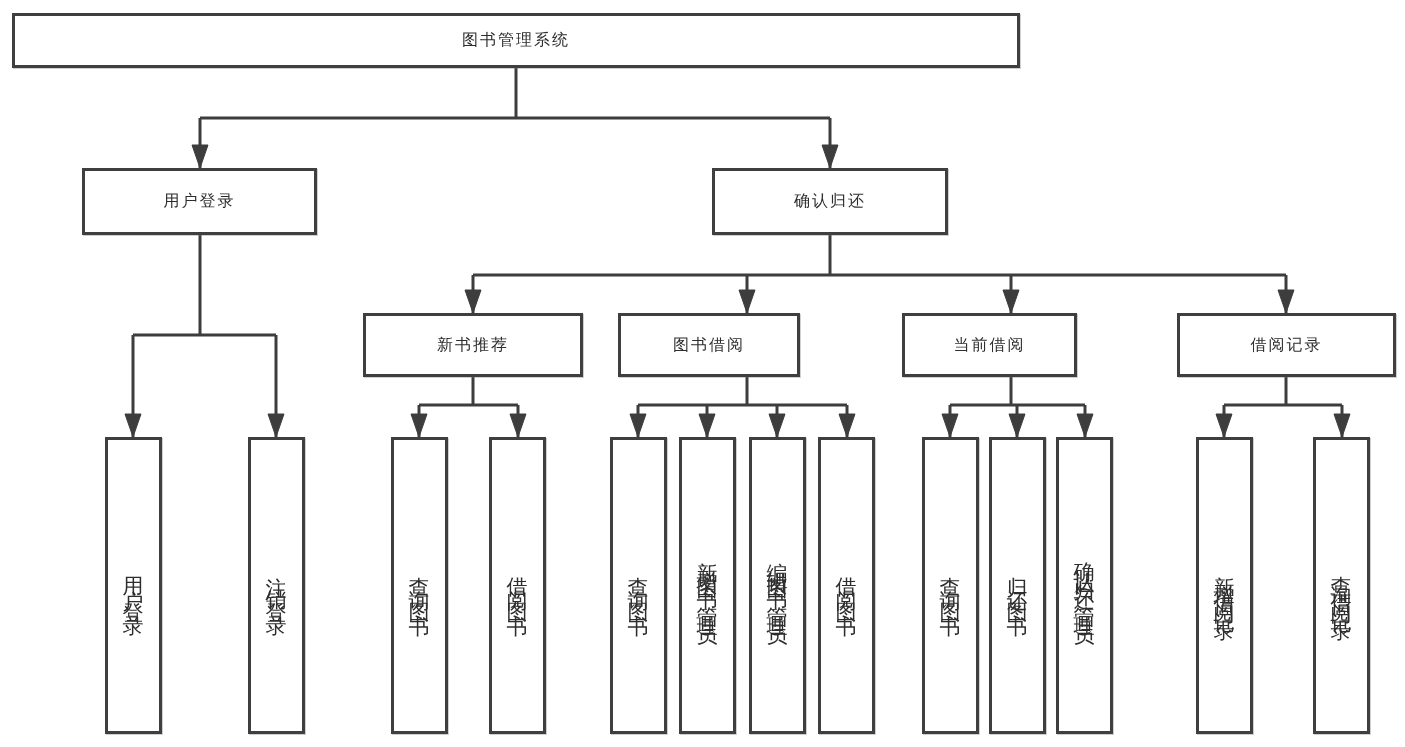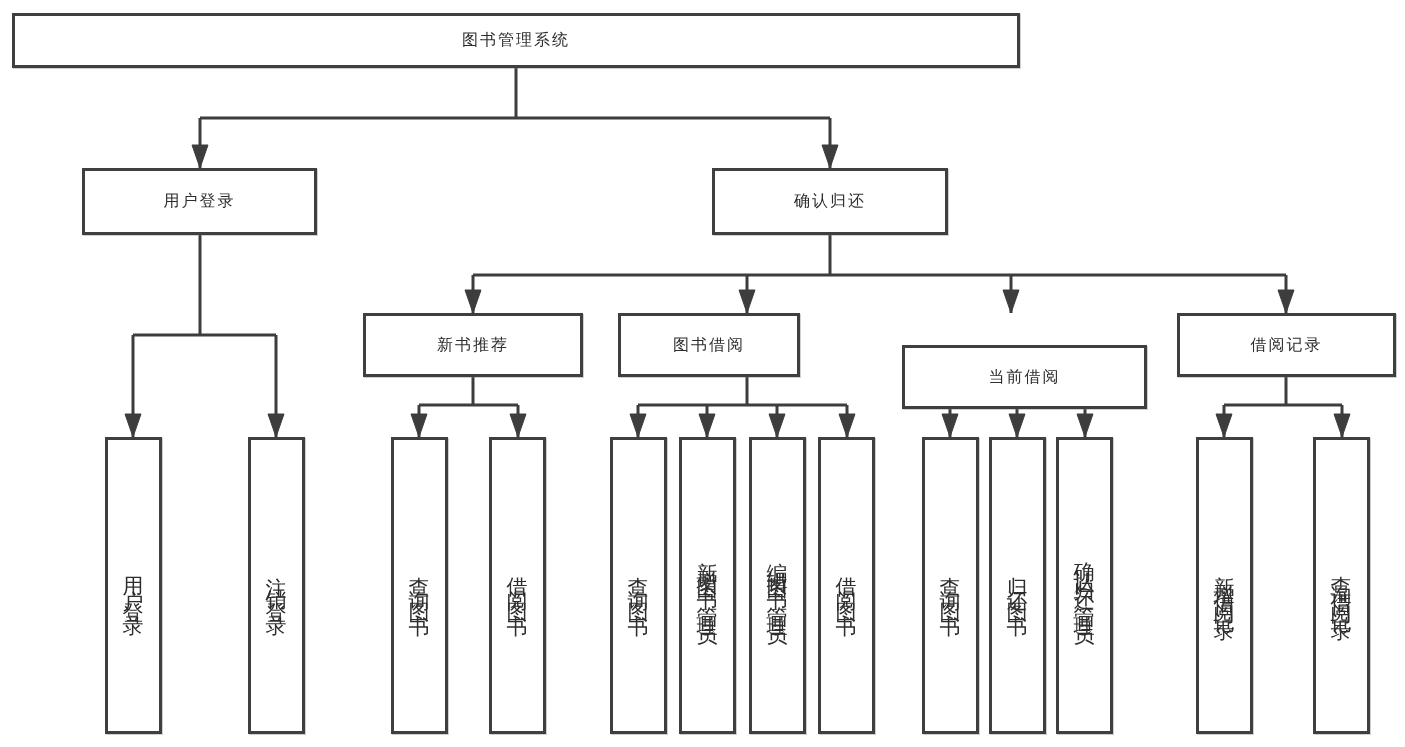--- a/index.html
+++ b/index.html
@@ -124,21 +124,21 @@
   <div class="box l2-box" style="left:712px; width:236px;">
     <span class="h-label">确认归还</span>
   </div>
 
   <div class="box l3-box" style="left:363px; width:220px;">
     <span class="h-label">新书推荐</span>
   </div>
   <div class="box l3-box" style="left:618px; width:182px;">
     <span class="h-label">图书借阅</span>
   </div>
-  <div class="box l3-box" style="left:902px; width:245px;margin-top:32px;">
+  <div class="box l3-box" style="left:902px; width:175px;">
     <span class="h-label">当前借阅</span>
   </div>
   <div class="box l3-box" style="left:1177px; width:219px;">
     <span class="h-label">借阅记录</span>
   </div>
 
   <div class="box leaf" style="left:105px;">
     <span class="v-label ls-4">用户登录</span>
   </div>
   <div class="box leaf" style="left:248px;">

